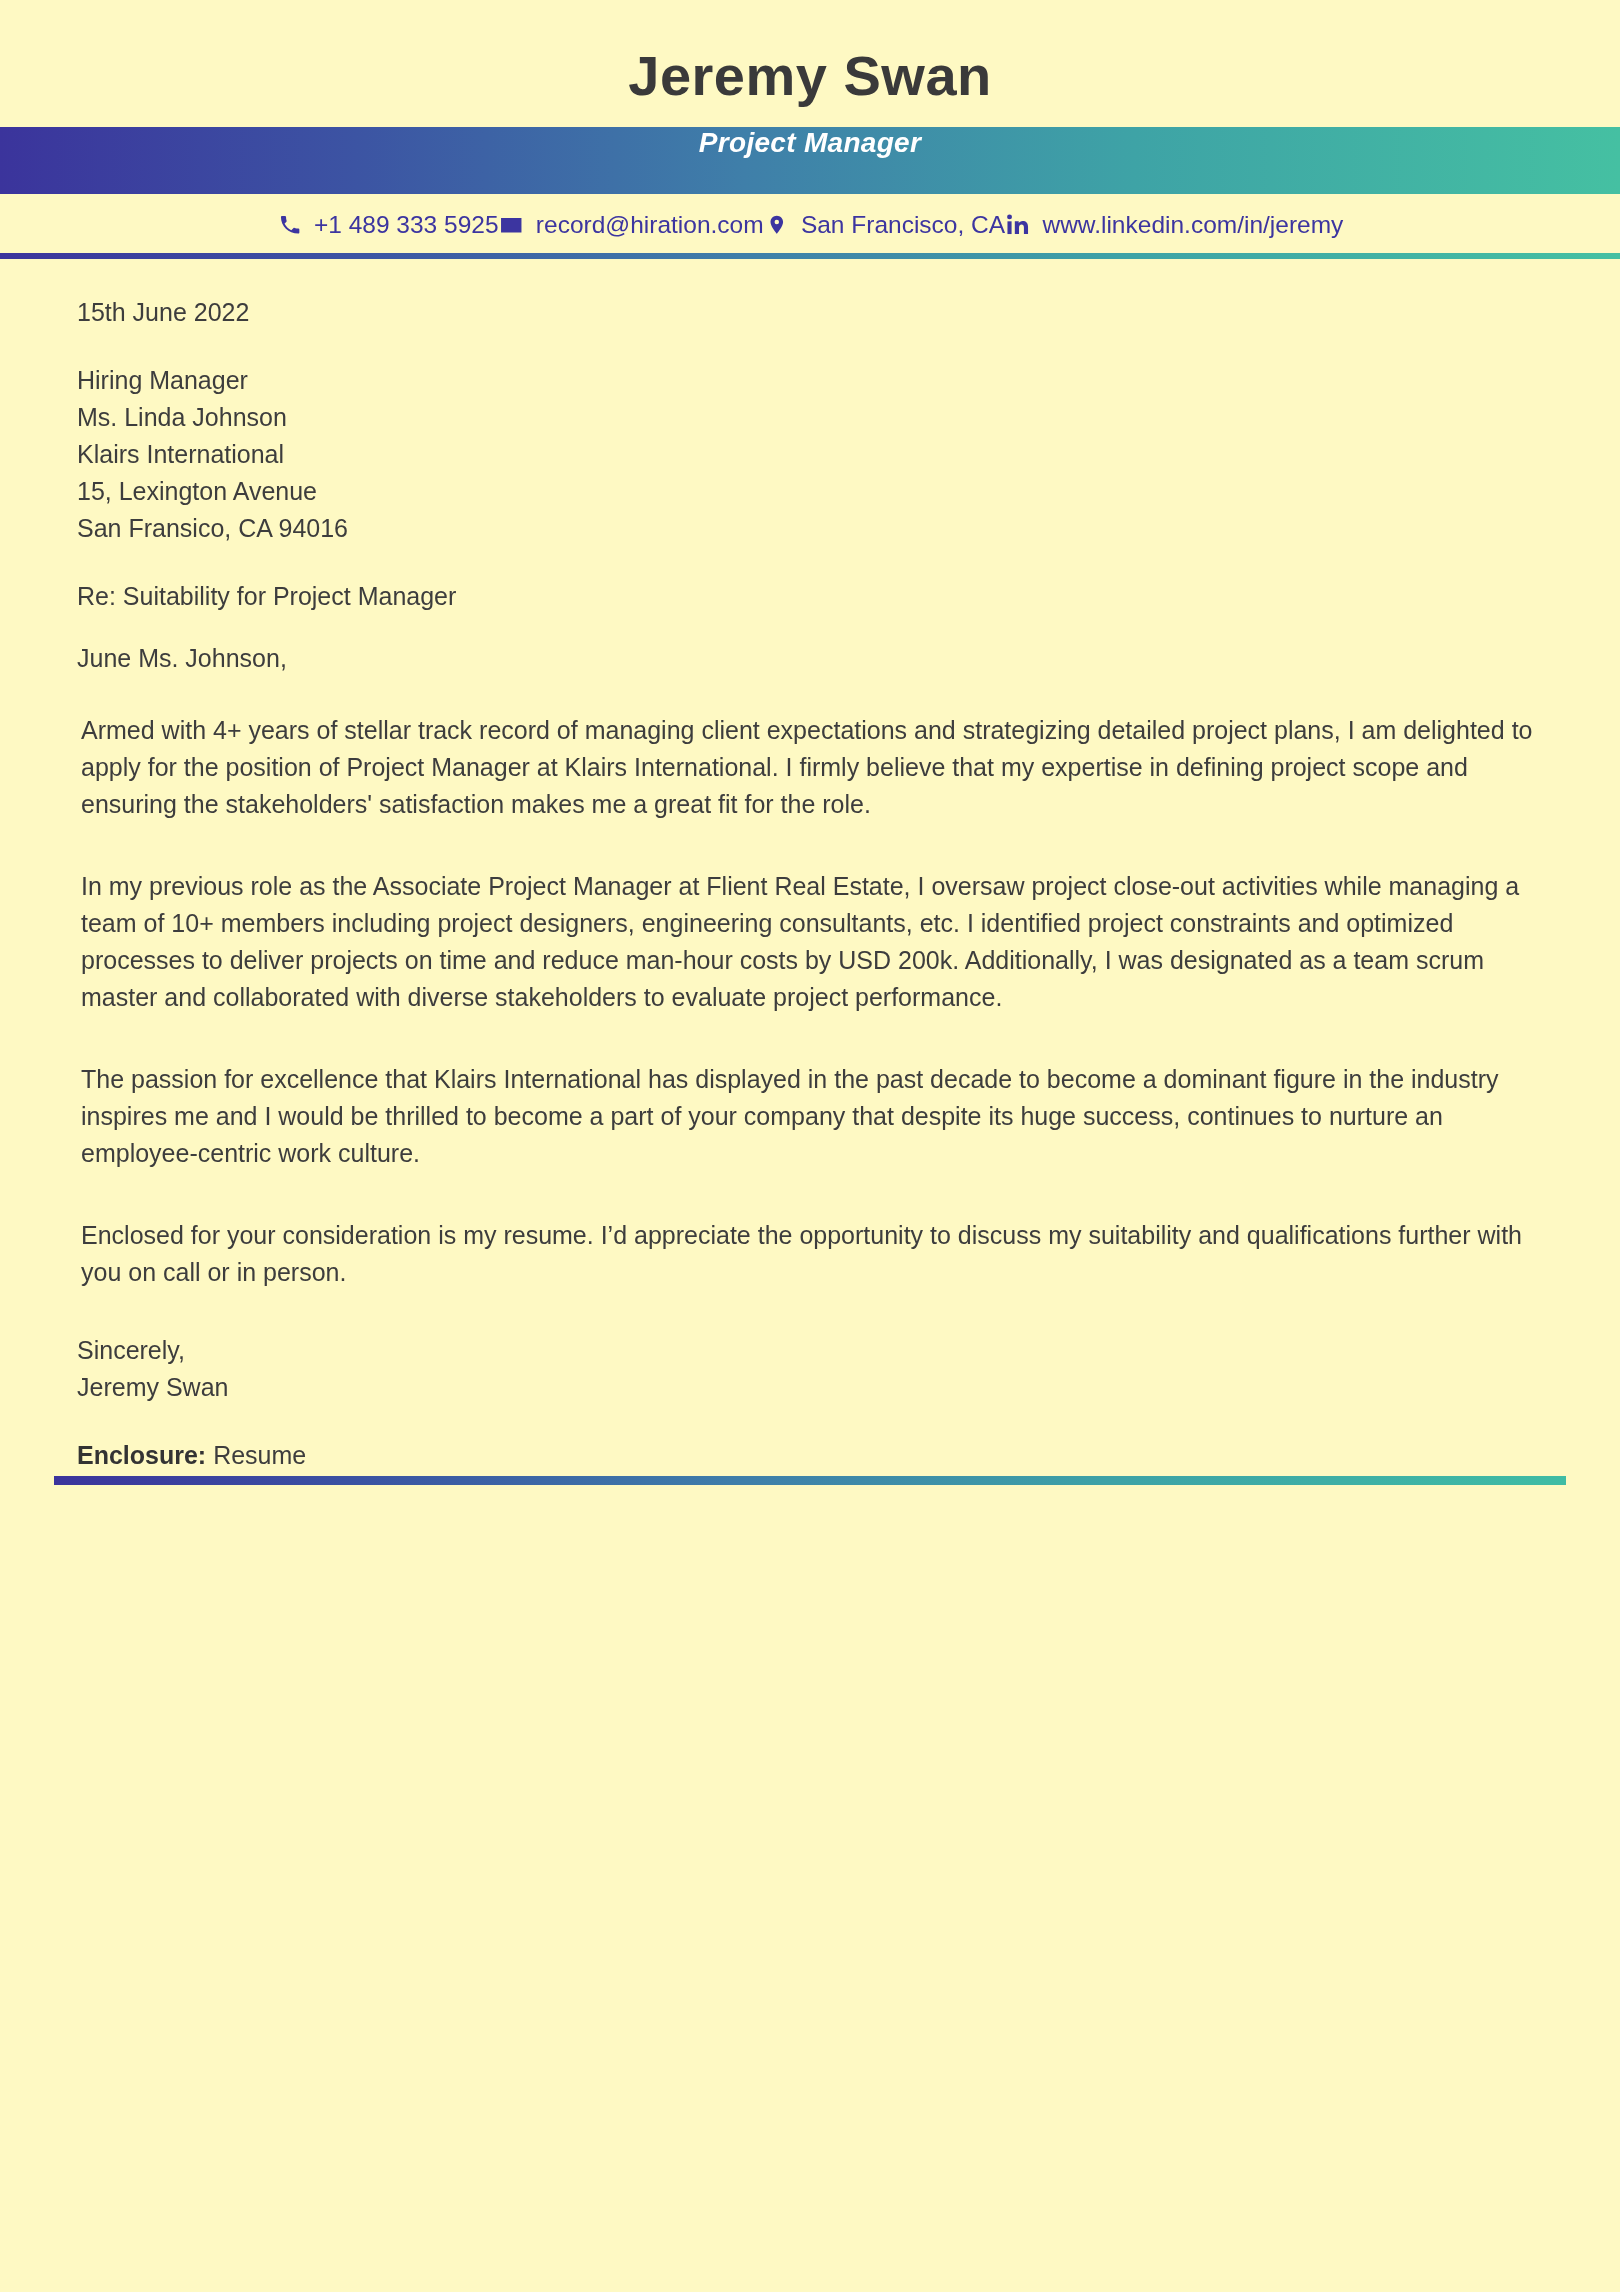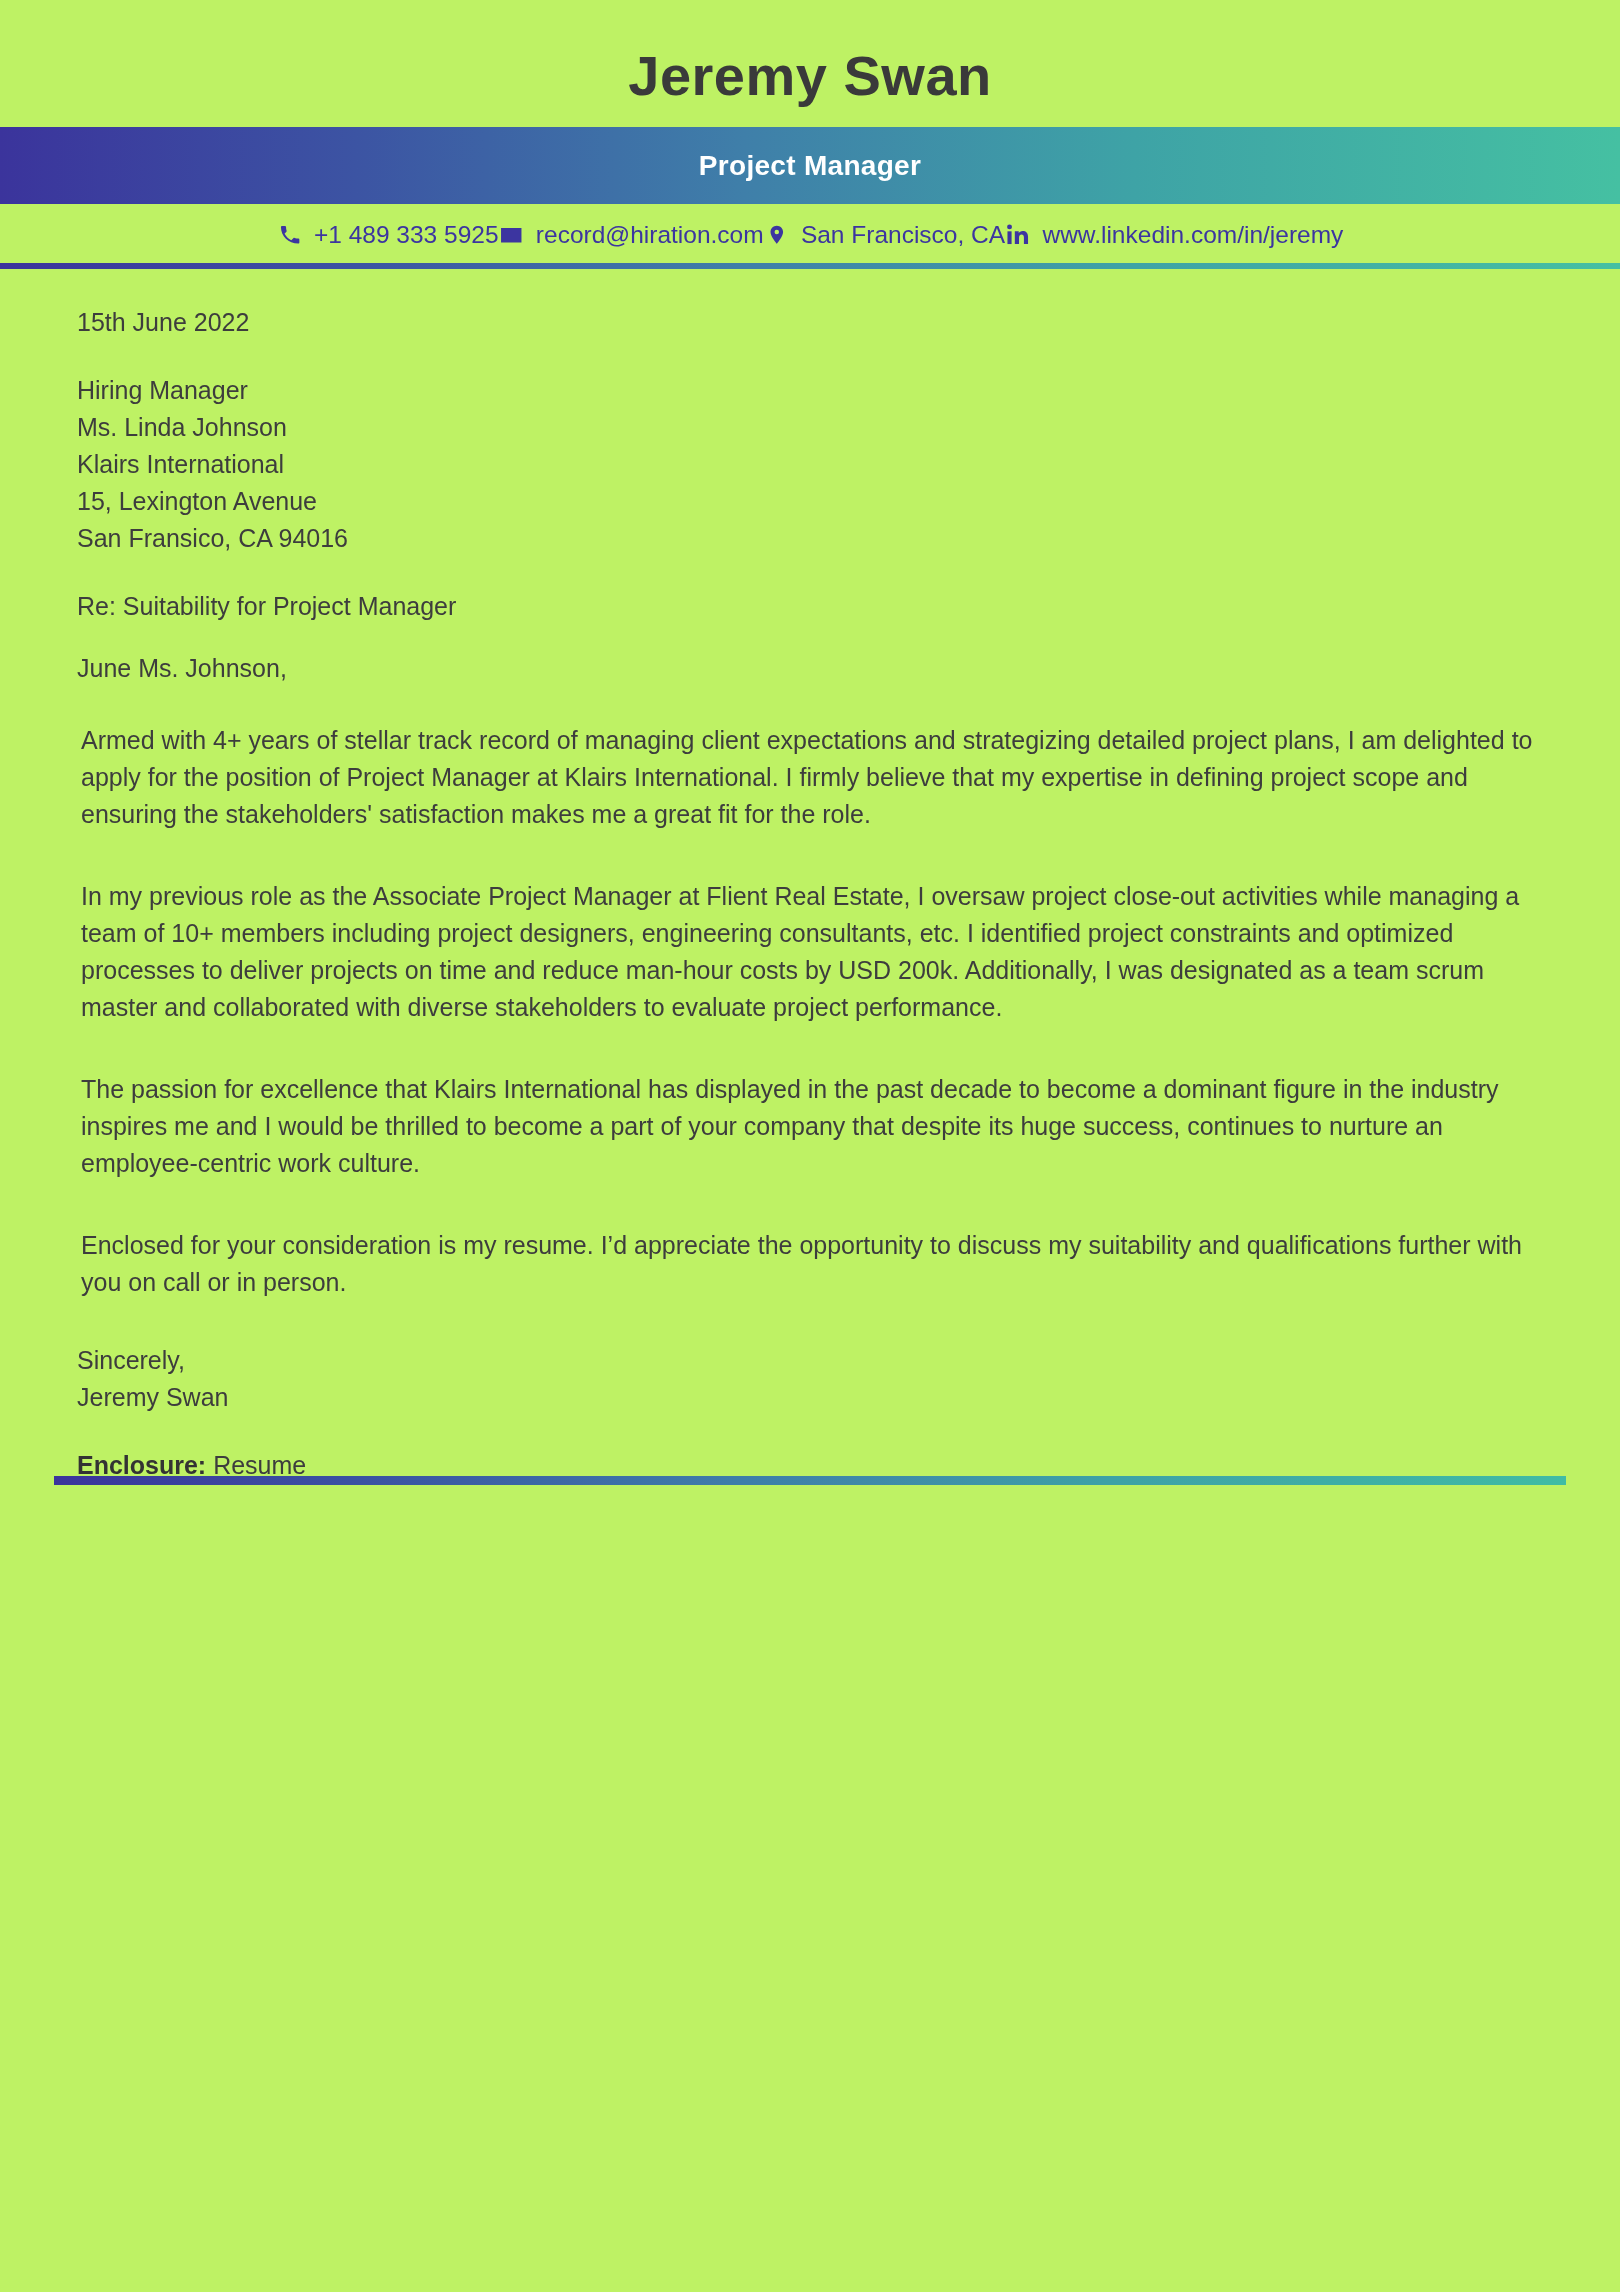--- a/index.html
+++ b/index.html
@@ -11,45 +11,46 @@
     width: 1620px;
     height: 2293px;
     font-family: "Liberation Sans", sans-serif;
     color: #3d3d3d;
     -webkit-font-smoothing: antialiased;
   }
   .page {
     position: relative;
     width: 1620px;
     height: 2293px;
-    background: #bef264;
+    background: #fef9c3;
     overflow: hidden;
   }
 
   
   .header {
     width: 100%;
   }
   .name-wrap {
     padding: 47px 0 21.6px 0;
     text-align: center;
   }
   .name {
     font-size: 56px;
     font-weight: bold;
     letter-spacing: 0.5px;
     color: #3a3a3a;
     line-height: 1.05;
   }
   .title-band {
     background: linear-gradient(90deg, #3b349c 0%, #3c54a3 22%, #3f7fa9 46%, #3ea3a6 70%, #45c0a2 100%);
-    height: 77px;
+    height: 67px;
     display: flex;
-    align-items: center;
+    align-items: flex-start;
     justify-content: center;
+    font-style: italic;
   }
   .title-text {
     color: #ffffff;
     font-size: 28px;
     font-weight: bold;
     letter-spacing: 0.3px;
   }
   .contact-row {
     display: flex;
     align-items: center;

